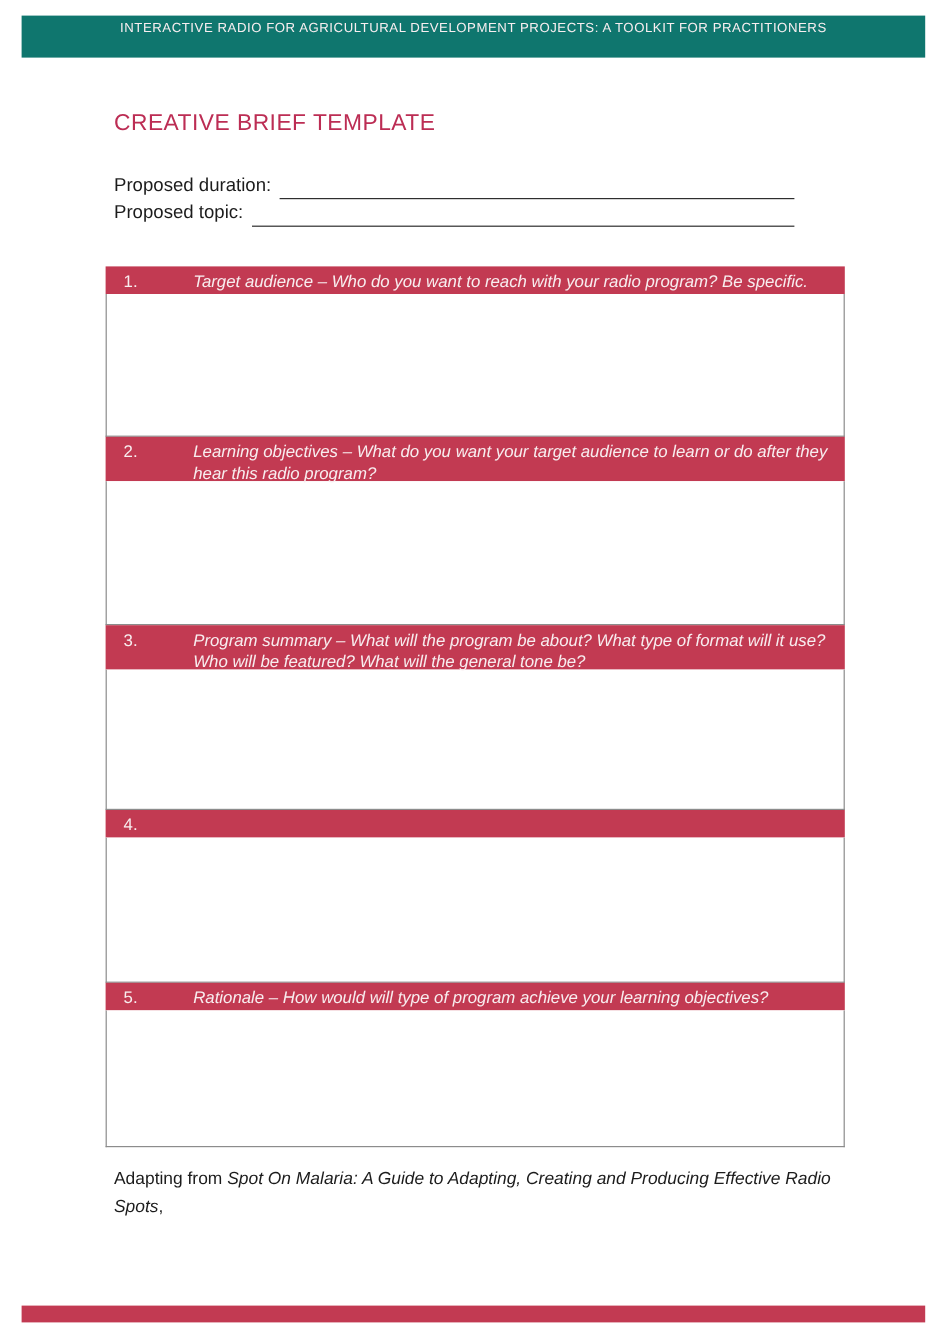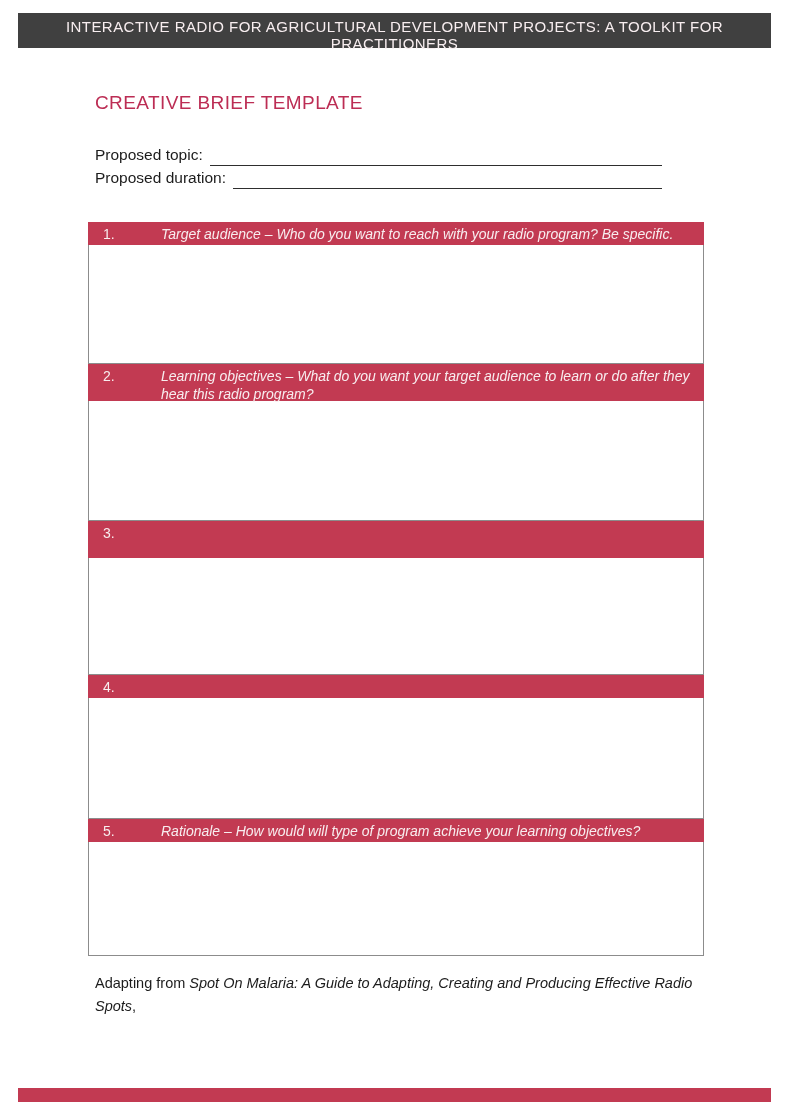--- a/index.html
+++ b/index.html
@@ -3,21 +3,21 @@
 <meta charset="utf-8">
 <style>
   html,body{margin:0;padding:0;}
   body{
     width:790px;height:1118px;position:relative;background:#ffffff;
     font-family:"Liberation Sans", sans-serif;color:#1c1c1c;overflow:hidden;
   }
   
   .top-banner{
     position:absolute;left:18px;top:13px;width:753px;height:35px;
-    background:#404040;color:#f8eef0;font-size:15px;letter-spacing:.45px;
+    background:#0f766e;color:#f8eef0;font-size:11px;letter-spacing:.45px;
     text-align:center;padding-top:5px;box-sizing:border-box;
   }
   
   .doc-title{
     position:absolute;left:95px;top:92px;
     font-size:19px;font-weight:normal;color:#bc2d54;letter-spacing:.4px;
   }
   
   .form-block{position:absolute;left:95px;top:146px;width:567px;}
   .form-row{display:flex;align-items:baseline;height:23px;font-size:15.5px;}
@@ -60,25 +60,25 @@
 <body>
 
 <div class="top-banner">
   <span>INTERACTIVE RADIO FOR AGRICULTURAL DEVELOPMENT PROJECTS: A TOOLKIT FOR PRACTITIONERS</span>
 </div>
 
 <div class="doc-title">CREATIVE BRIEF TEMPLATE</div>
 
 <div class="form-block">
   <div class="form-row">
-    <span>Proposed topic:</span>
+    <span>Proposed duration:</span>
     <span class="fill-line"></span>
   </div>
   <div class="form-row">
-    <span>Proposed duration:</span>
+    <span>Proposed topic:</span>
     <span class="fill-line"></span>
   </div>
 </div>
 
 <div class="sections">
 
   <div>
     <div class="section-header h1line">
       <span class="num">1.</span>
       <span class="heading-text">Target audience – Who do you want to reach with your radio program? Be specific.</span>
@@ -90,20 +90,21 @@
     <div class="section-header h2line">
       <span class="num">2.</span>
       <span class="heading-text">Learning objectives – What do you want your target audience to learn or do after they hear this radio program?</span>
     </div>
     <div class="section-body b2"></div>
   </div>
 
   <div>
     <div class="section-header h2line">
       <span class="num">3.</span>
+      <span class="heading-text">Program summary – What will the program be about? What type of format will it use? Who will be featured? What will the general tone be?</span>
     </div>
     <div class="section-body b3"></div>
   </div>
 
   <div>
     <div class="section-header h1line">
       <span class="num">4.</span>
     </div>
     <div class="section-body b4"></div>
   </div>

